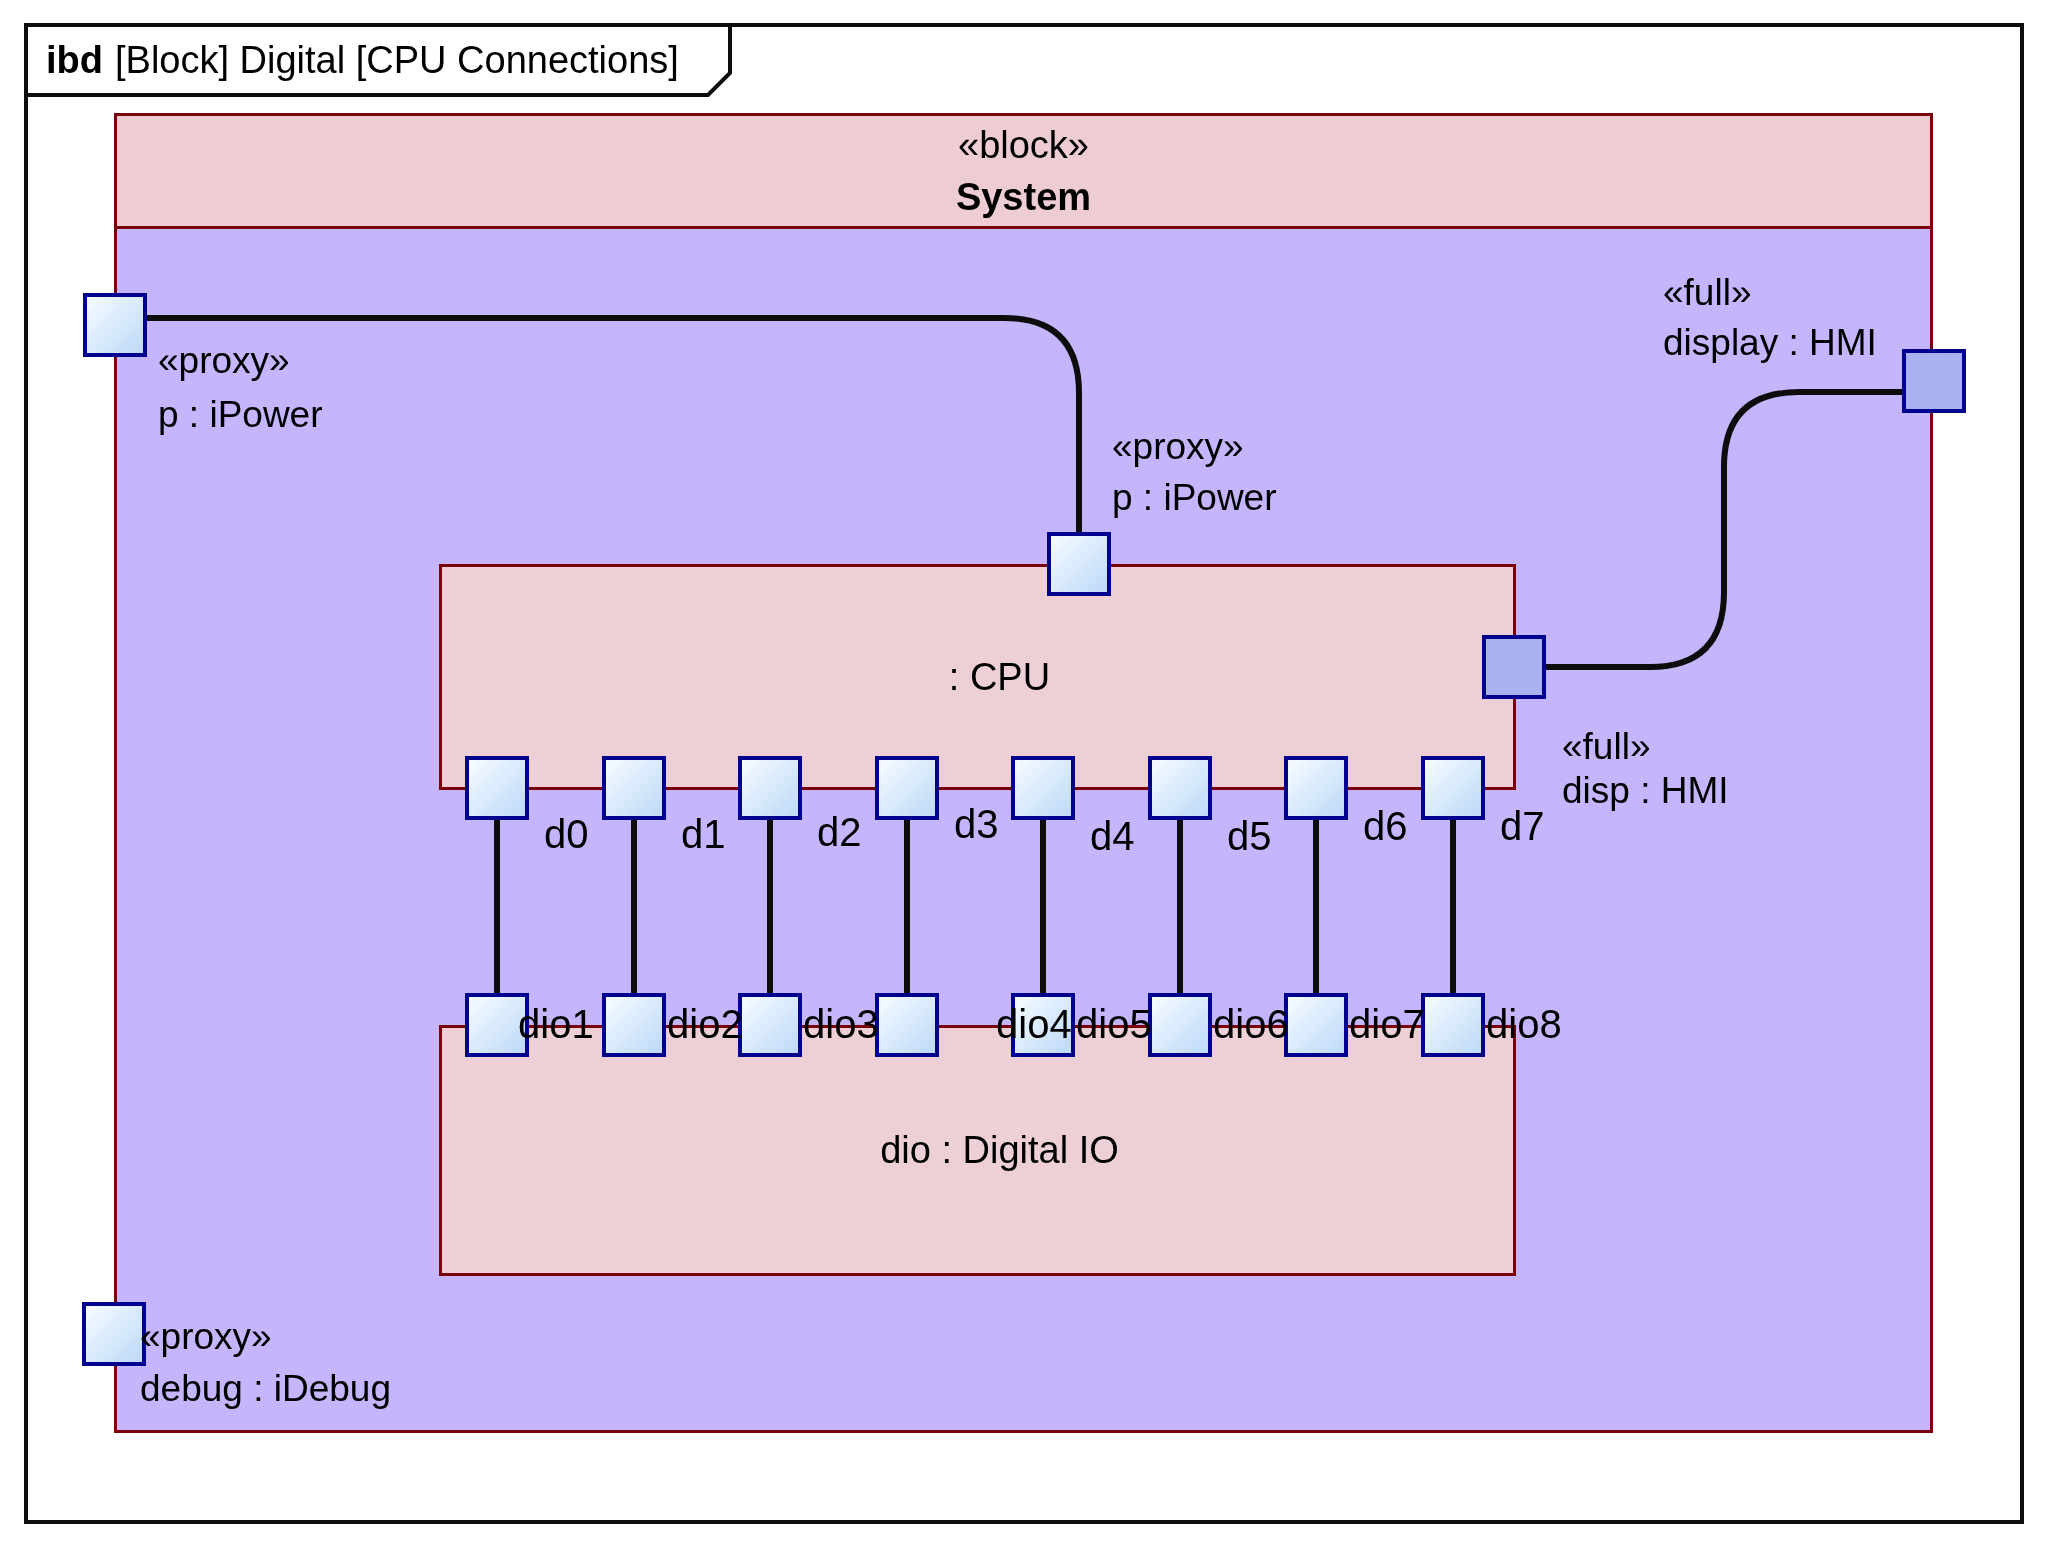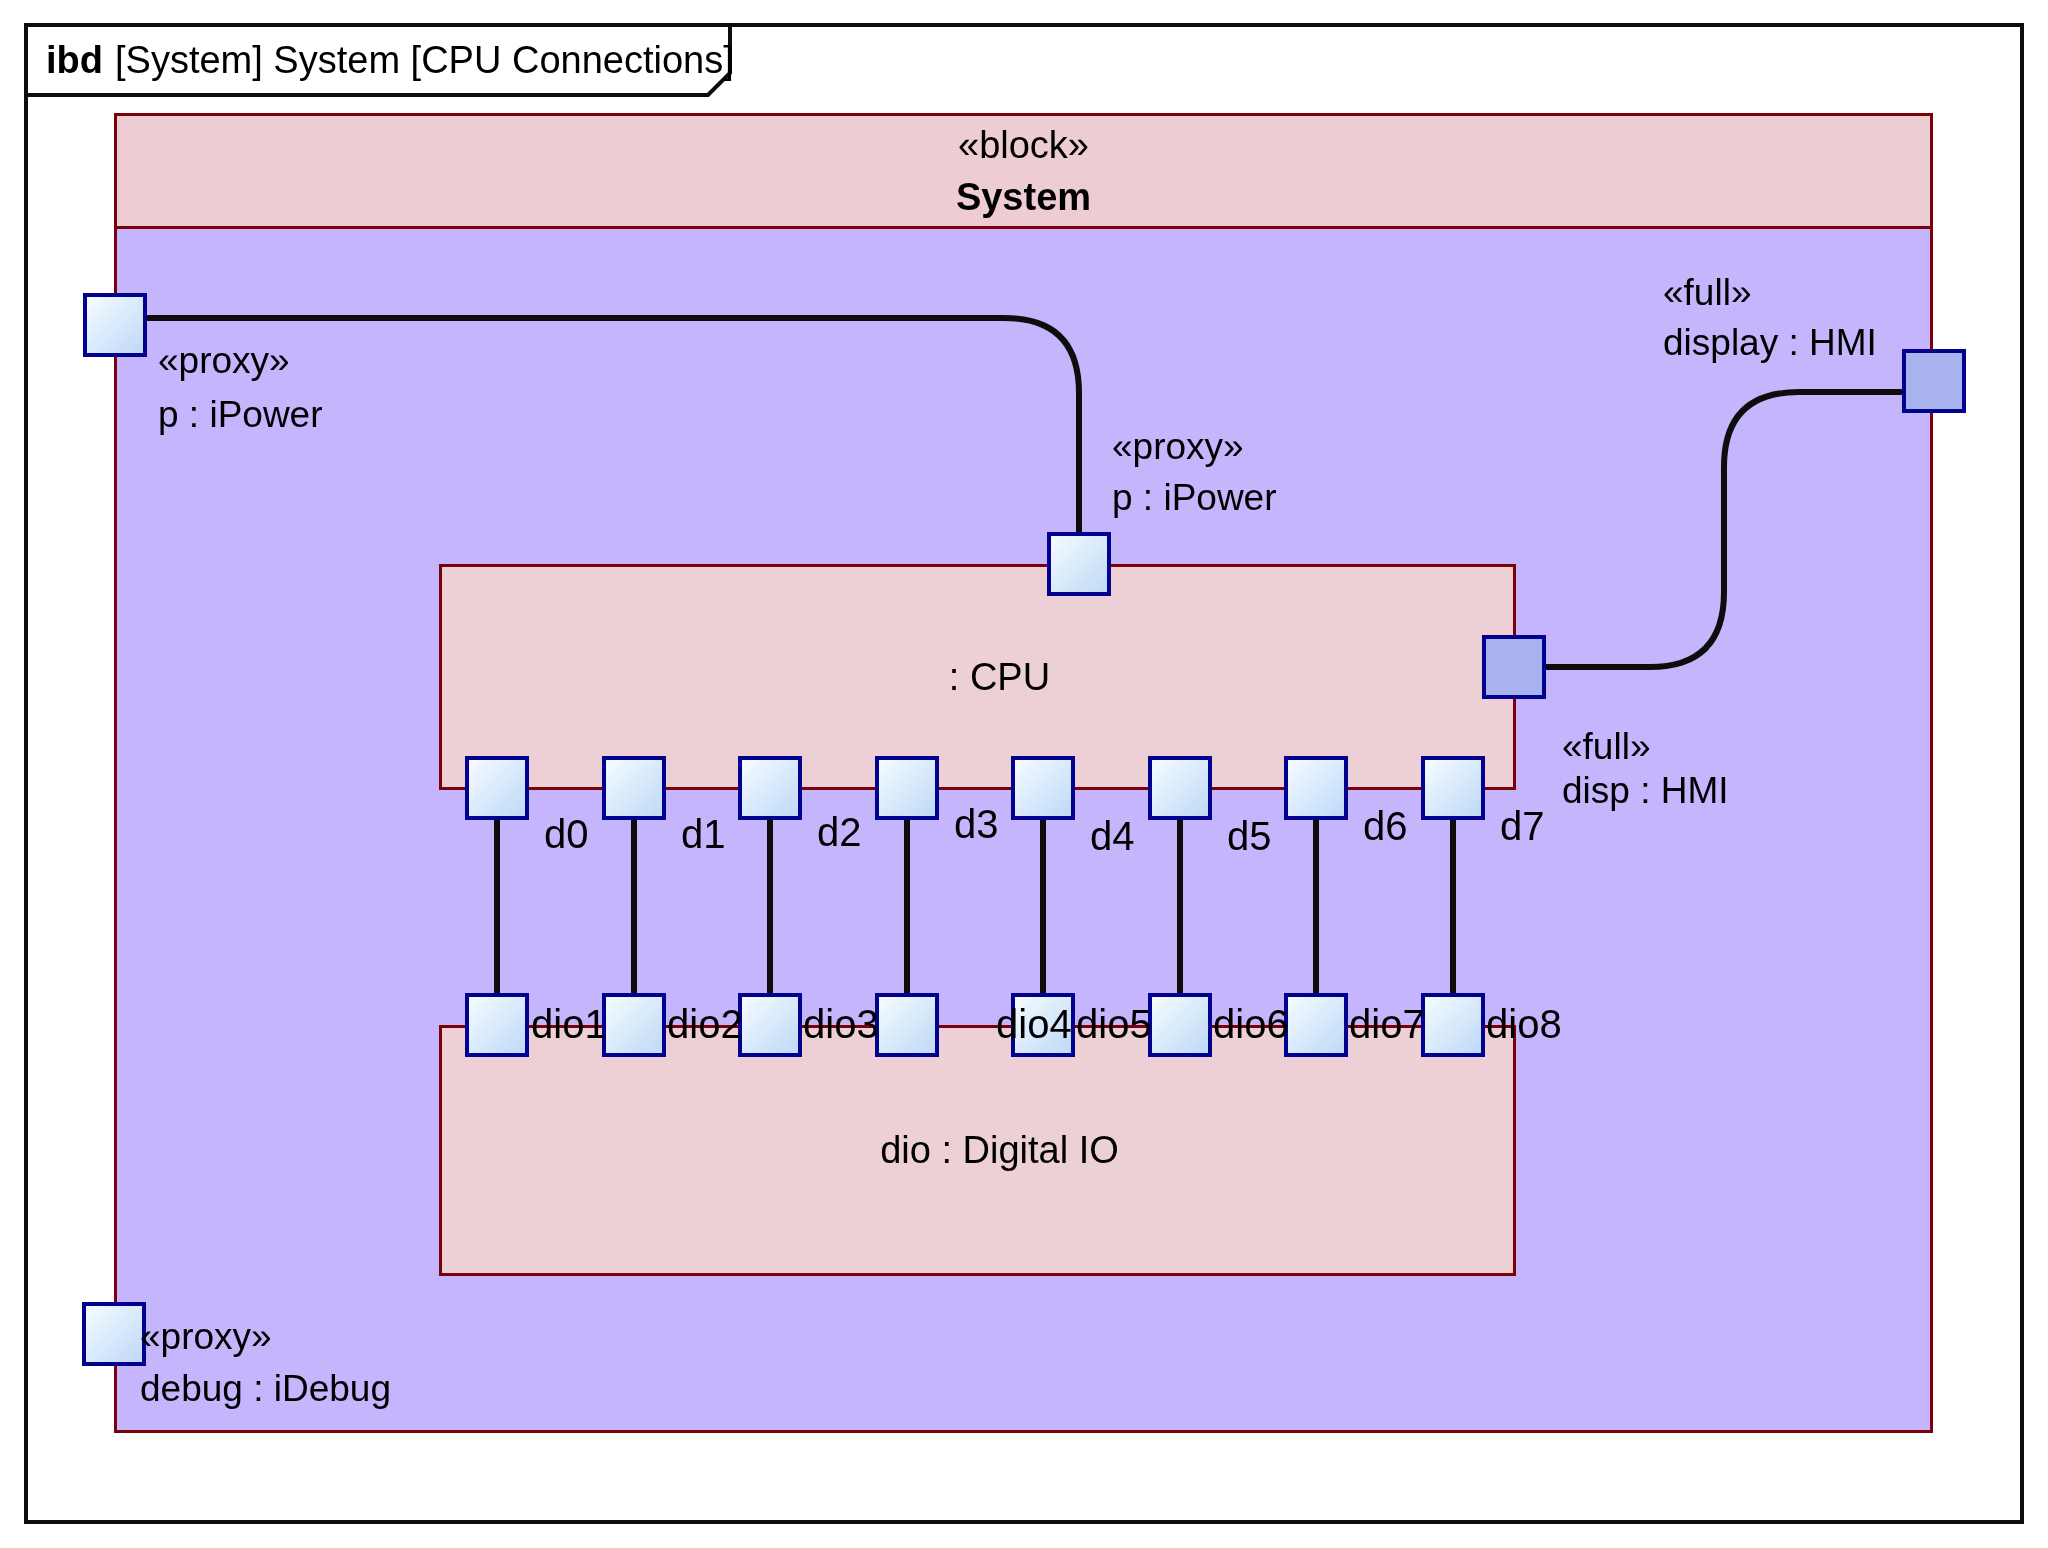--- a/index.html
+++ b/index.html
@@ -30,21 +30,21 @@
 
 <div class="canvas">
 
   <div class="abs frame"></div>
 
   <svg class="abs" style="left:24px;top:23px;" width="712" height="78">
     <path d="M2,2 H706 V50 L684,72 H2 Z" fill="#ffffff" stroke="#0d0d0d" stroke-width="4"></path>
   </svg>
   <div class="abs tab-text">
     <span class="kind">ibd</span>
-    <span>[System] System [CPU Connections]</span>
+    <span>[Block] Digital [CPU Connections]</span>
   </div>
 
   <div class="abs system">
     <div class="system-header">
       <div>«block»</div>
       <div class="name">System</div>
     </div>
   </div>
 
   <div class="abs part cpu">
@@ -108,21 +108,21 @@
 
   <div class="abs plbl" style="left:544px;top:812px;">d0</div>
   <div class="abs plbl" style="left:681px;top:812px;">d1</div>
   <div class="abs plbl" style="left:817px;top:810px;">d2</div>
   <div class="abs plbl" style="left:954px;top:802px;">d3</div>
   <div class="abs plbl" style="left:1090px;top:814px;">d4</div>
   <div class="abs plbl" style="left:1227px;top:814px;">d5</div>
   <div class="abs plbl" style="left:1363px;top:804px;">d6</div>
   <div class="abs plbl" style="left:1500px;top:804px;">d7</div>
 
-  <div class="abs plbl" style="left:531px;top:1002px;">dio1</div>
+  <div class="abs plbl" style="left:518px;top:1002px;">dio1</div>
   <div class="abs plbl" style="left:667px;top:1002px;">dio2</div>
   <div class="abs plbl" style="left:803px;top:1002px;">dio3</div>
   <div class="abs plbl" style="left:996px;top:1002px;">dio4</div>
   <div class="abs plbl" style="left:1076px;top:1002px;">dio5</div>
   <div class="abs plbl" style="left:1213px;top:1002px;">dio6</div>
   <div class="abs plbl" style="left:1349px;top:1002px;">dio7</div>
   <div class="abs plbl" style="left:1486px;top:1002px;">dio8</div>
 
 </div>
 

